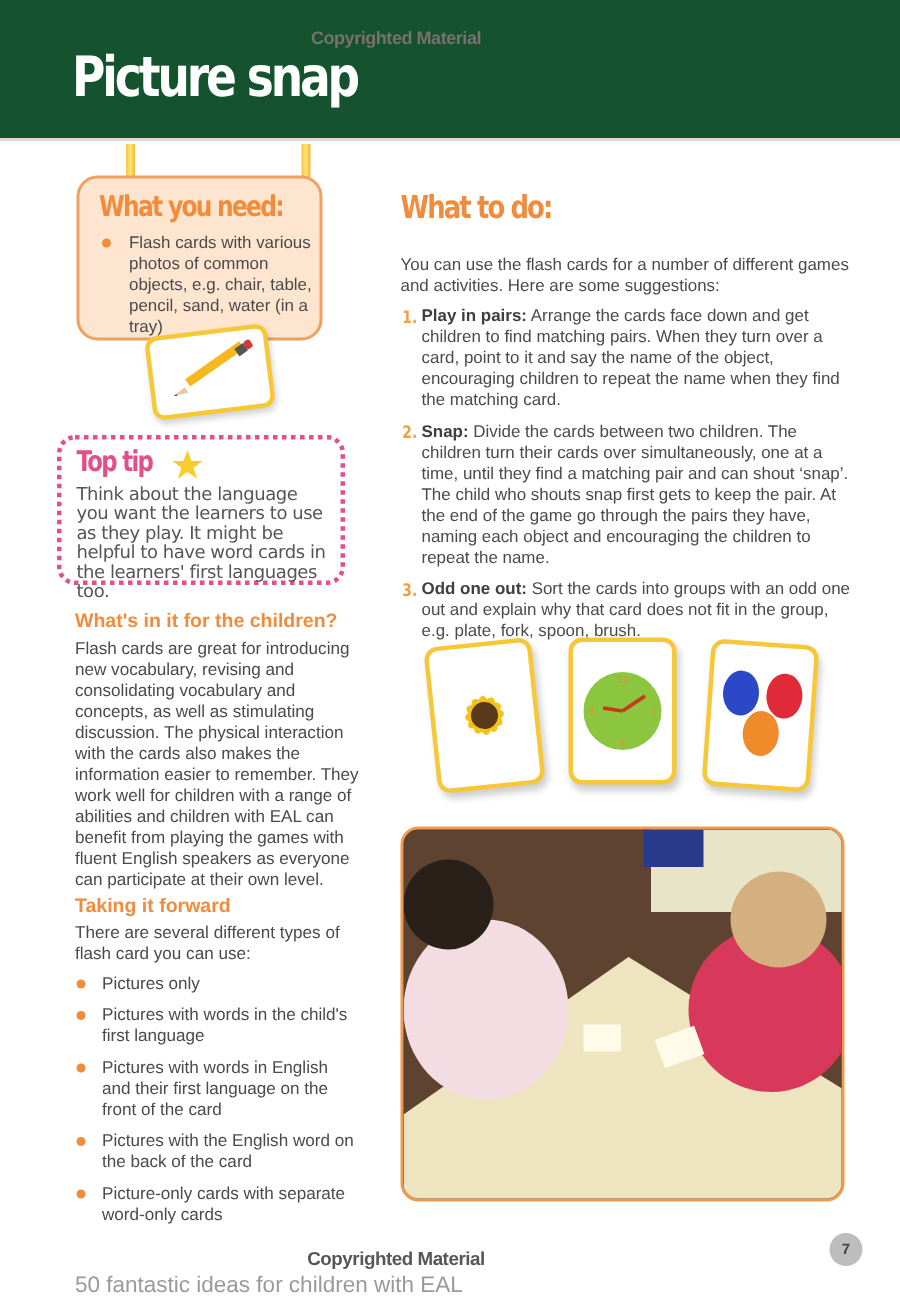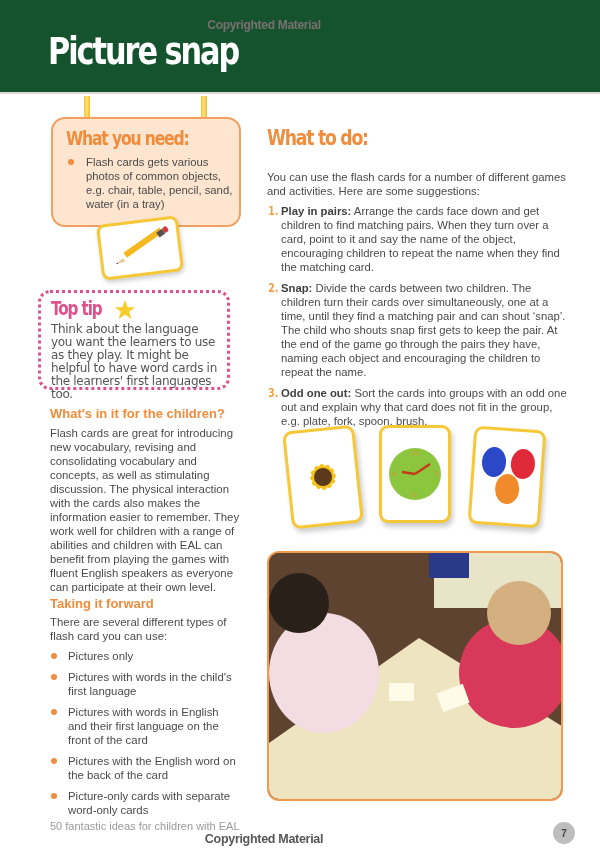--- a/index.html
+++ b/index.html
@@ -25,21 +25,21 @@
     transform: scaleX(0.82); transform-origin: left center;
   }
 
   
   .string { position: absolute; top: 96px; width: 6px; height: 22px;
     background: linear-gradient(90deg, #f6c53a, #ffe27a, #f2b82a); }
   .string.s1 { left: 84px; }
   .string.s2 { left: 201px; }
 
   .need-box {
-    position: absolute; left: 51px; top: 117px; width: 190px; height: 110px;
+    position: absolute; left: 51px; top: 117px; width: 164px; height: 110px;
     background: #fde5d0; border: 2px solid #f0a060; border-radius: 14px;
     padding: 8px 2px 0 13px;
   }
   .section-heading {
     font-family: "DejaVu Sans", sans-serif; font-weight: bold; color: #f08c3c;
     font-size: 19px; letter-spacing: -1.4px;
     transform: scaleX(0.82); transform-origin: left center; white-space: nowrap;
   }
   .need-list { list-style: none; margin-top: 6px; }
   .need-list li { position: relative; padding-left: 20px; font-size: 11.3px; line-height: 14px; color: #4a4a4a; }
@@ -88,41 +88,41 @@
     border: 3px solid #f6c838; border-radius: 9px;
     box-shadow: 2px 4px 5px rgba(0,0,0,0.2);
   }
 
   .photo {
     position: absolute; left: 267px; top: 551px; width: 296px; height: 250px;
     border: 2px solid #f09a50; border-radius: 12px; overflow: hidden;
     background: #5a3e2a;
   }
 
-  .footer-text { position: absolute; left: 50px; top: 820px; font-size: 11px; color: #9a9a9a; }
+  .footer-text { position: absolute; left: 50px; top: 848px; font-size: 15px; color: #9a9a9a; }
   .page-num {
     position: absolute; left: 553px; top: 822px; width: 22px; height: 22px; border-radius: 50%;
     background: #bdbdbd; color: #444; font-size: 10px; font-weight: bold;
     display: flex; align-items: center; justify-content: center;
   }
 </style>
 </head>
 <body>
 
 <div class="header">
   <div class="page-title">Picture snap</div>
 </div>
 <div class="watermark top">Copyrighted Material</div>
 
 <div class="string s1"></div>
 <div class="string s2"></div>
 <div class="need-box">
   <div class="section-heading">What you need:</div>
   <ul class="need-list">
-    <li><span class="bullet"></span><span>Flash cards gets various photos of common objects, e.g. chair, table, pencil, sand, water (in a tray)</span></li>
+    <li><span class="bullet"></span><span>Flash cards with various photos of common objects, e.g. chair, table, pencil, sand, water (in a tray)</span></li>
   </ul>
 </div>
 <div class="pencil-card">
   <svg width="76" height="50" viewBox="0 0 76 50">
     <polygon points="12,38 20,33 22,37" fill="#e8c9a0"></polygon>
     <polygon points="12,38 14,37 14.5,38" fill="#333"></polygon>
     <rect x="20" y="18" width="44" height="6" fill="#f5b820" transform="rotate(-28 40 21)"></rect>
     <rect x="57" y="10" width="7" height="6" fill="#555" transform="rotate(-28 60 13)"></rect>
     <rect x="63" y="7" width="5" height="6" rx="2" fill="#d43a3a" transform="rotate(-28 65 10)"></rect>
   </svg>

